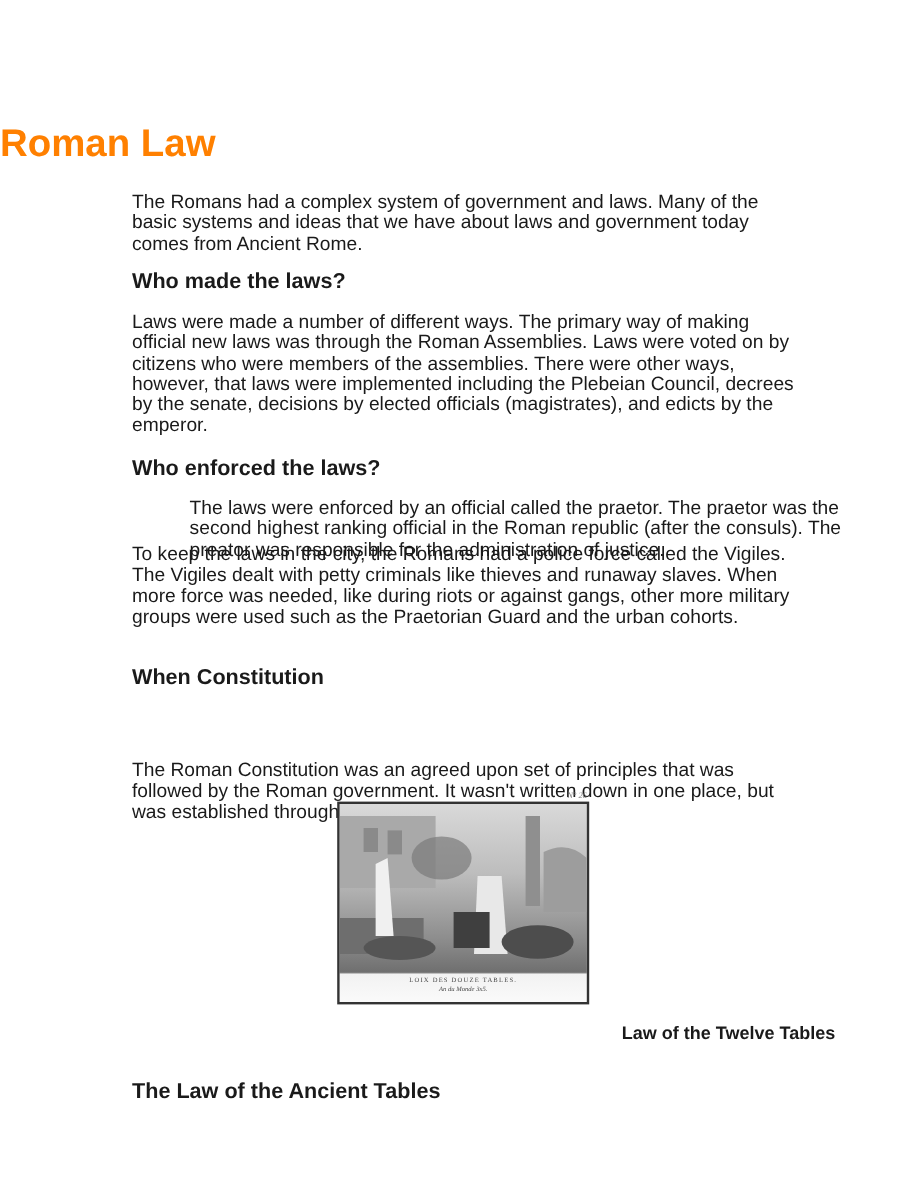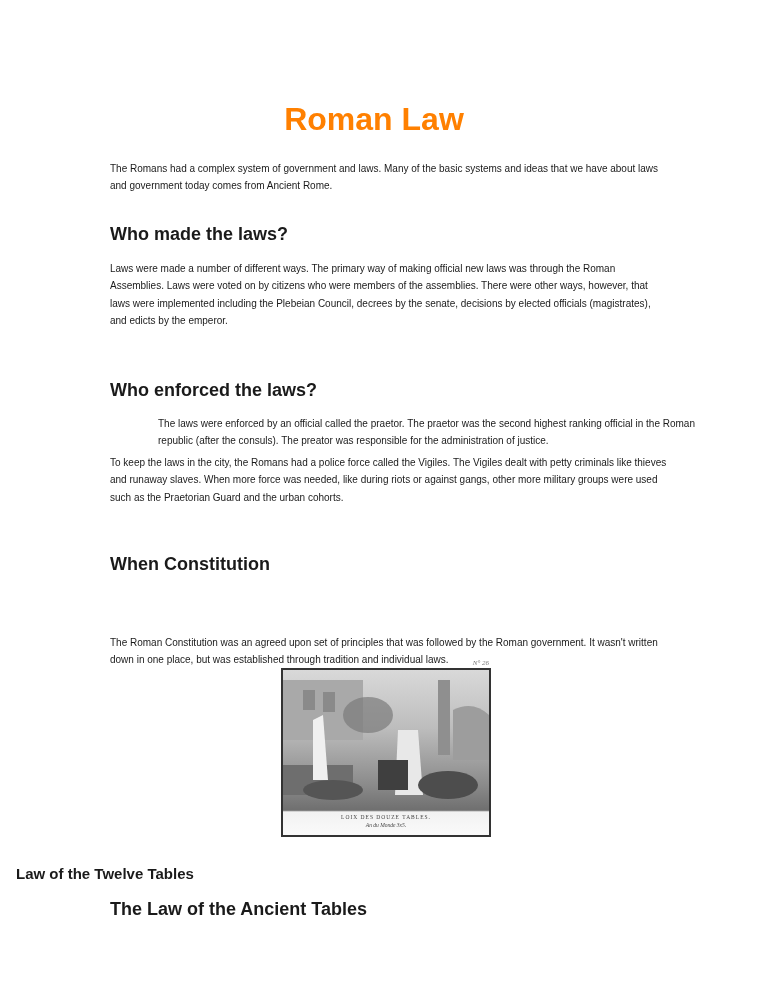--- a/index.html
+++ b/index.html
@@ -1,33 +1,33 @@
 <!DOCTYPE html>
 <html><head>
   <meta charset="utf-8">
   <style>
     html, body { margin: 0; padding: 0; background: #ffffff; }
     body { width: 768px; height: 994px; position: relative; overflow: hidden;
            font-family: "Liberation Sans", sans-serif; color: #1a1a1a; }
-    .title { position: absolute; left: 0; width: 748px; top: 100px; text-align: center;
+    .title { position: absolute; left: 0; width: 748px; top: 100px; text-align: left;
              font-size: 32px; font-weight: bold; color: #ff8000; margin: 0; line-height: 38px; }
-    .para { position: absolute; left: 110px; width: 560px; font-size: 10px; line-height: 17.3px; margin: 0; }
+    .para { position: absolute; left: 110px; width: 560px; font-size: 16px; line-height: 17.3px; margin: 0; }
     .heading { position: absolute; left: 110px; font-size: 18px; font-weight: bold; margin: 0; line-height: 18px; }
     .figure { position: absolute; left: 275px; top: 655px; width: 224px; height: 185px; }
     .engraving { position: absolute; left: 6px; top: 13px; width: 206px; height: 165px;
                  border: 2px solid #333; background: linear-gradient(180deg,#d9d9d9 0%,#bdbdbd 35%,#8a8a8a 70%,#6f6f6f 85%,#f2f2f2 86%,#fafafa 100%); overflow: hidden; }
     .engraving svg { position: absolute; left: 0; top: 0; }
     .plate-no { position: absolute; right: 10px; top: 4px; font-size: 7px; font-style: italic; color: #777;
                 font-family: "Liberation Serif", serif; }
     .eng-cap1 { position: absolute; left: 0; width: 206px; top: 144px; text-align: center; font-size: 5.5px;
                 letter-spacing: 1px; color: #444; font-family: "Liberation Serif", serif; }
     .eng-cap2 { position: absolute; left: 0; width: 206px; top: 152px; text-align: center; font-size: 5.5px;
                 font-style: italic; color: #444; font-family: "Liberation Serif", serif; }
-    .caption { position: absolute; left: 0; width: 692px; text-align: left; top: 849px; font-size: 15px;
-               font-weight: bold; margin: 16px; }
+    .caption { position: absolute; left: 0; width: 692px; text-align: right; top: 849px; font-size: 15px;
+               font-weight: bold; margin: 4px; }
   </style>
 </head>
 <body>
 
 <h1 class="title">Roman Law</h1>
 
 <p class="para" style="top:160px;">The Romans had a complex system of government and laws. Many of the basic systems and ideas that we have about laws and government today comes from Ancient Rome.</p>
 
 <h2 class="heading" style="top:225px;">Who made the laws?</h2>
 <p class="para" style="top:260px;">Laws were made a number of different ways. The primary way of making official new laws was through the Roman Assemblies. Laws were voted on by citizens who were members of the assemblies. There were other ways, however, that laws were implemented including the Plebeian Council, decrees by the senate, decisions by elected officials (magistrates), and edicts by the emperor.</p>

